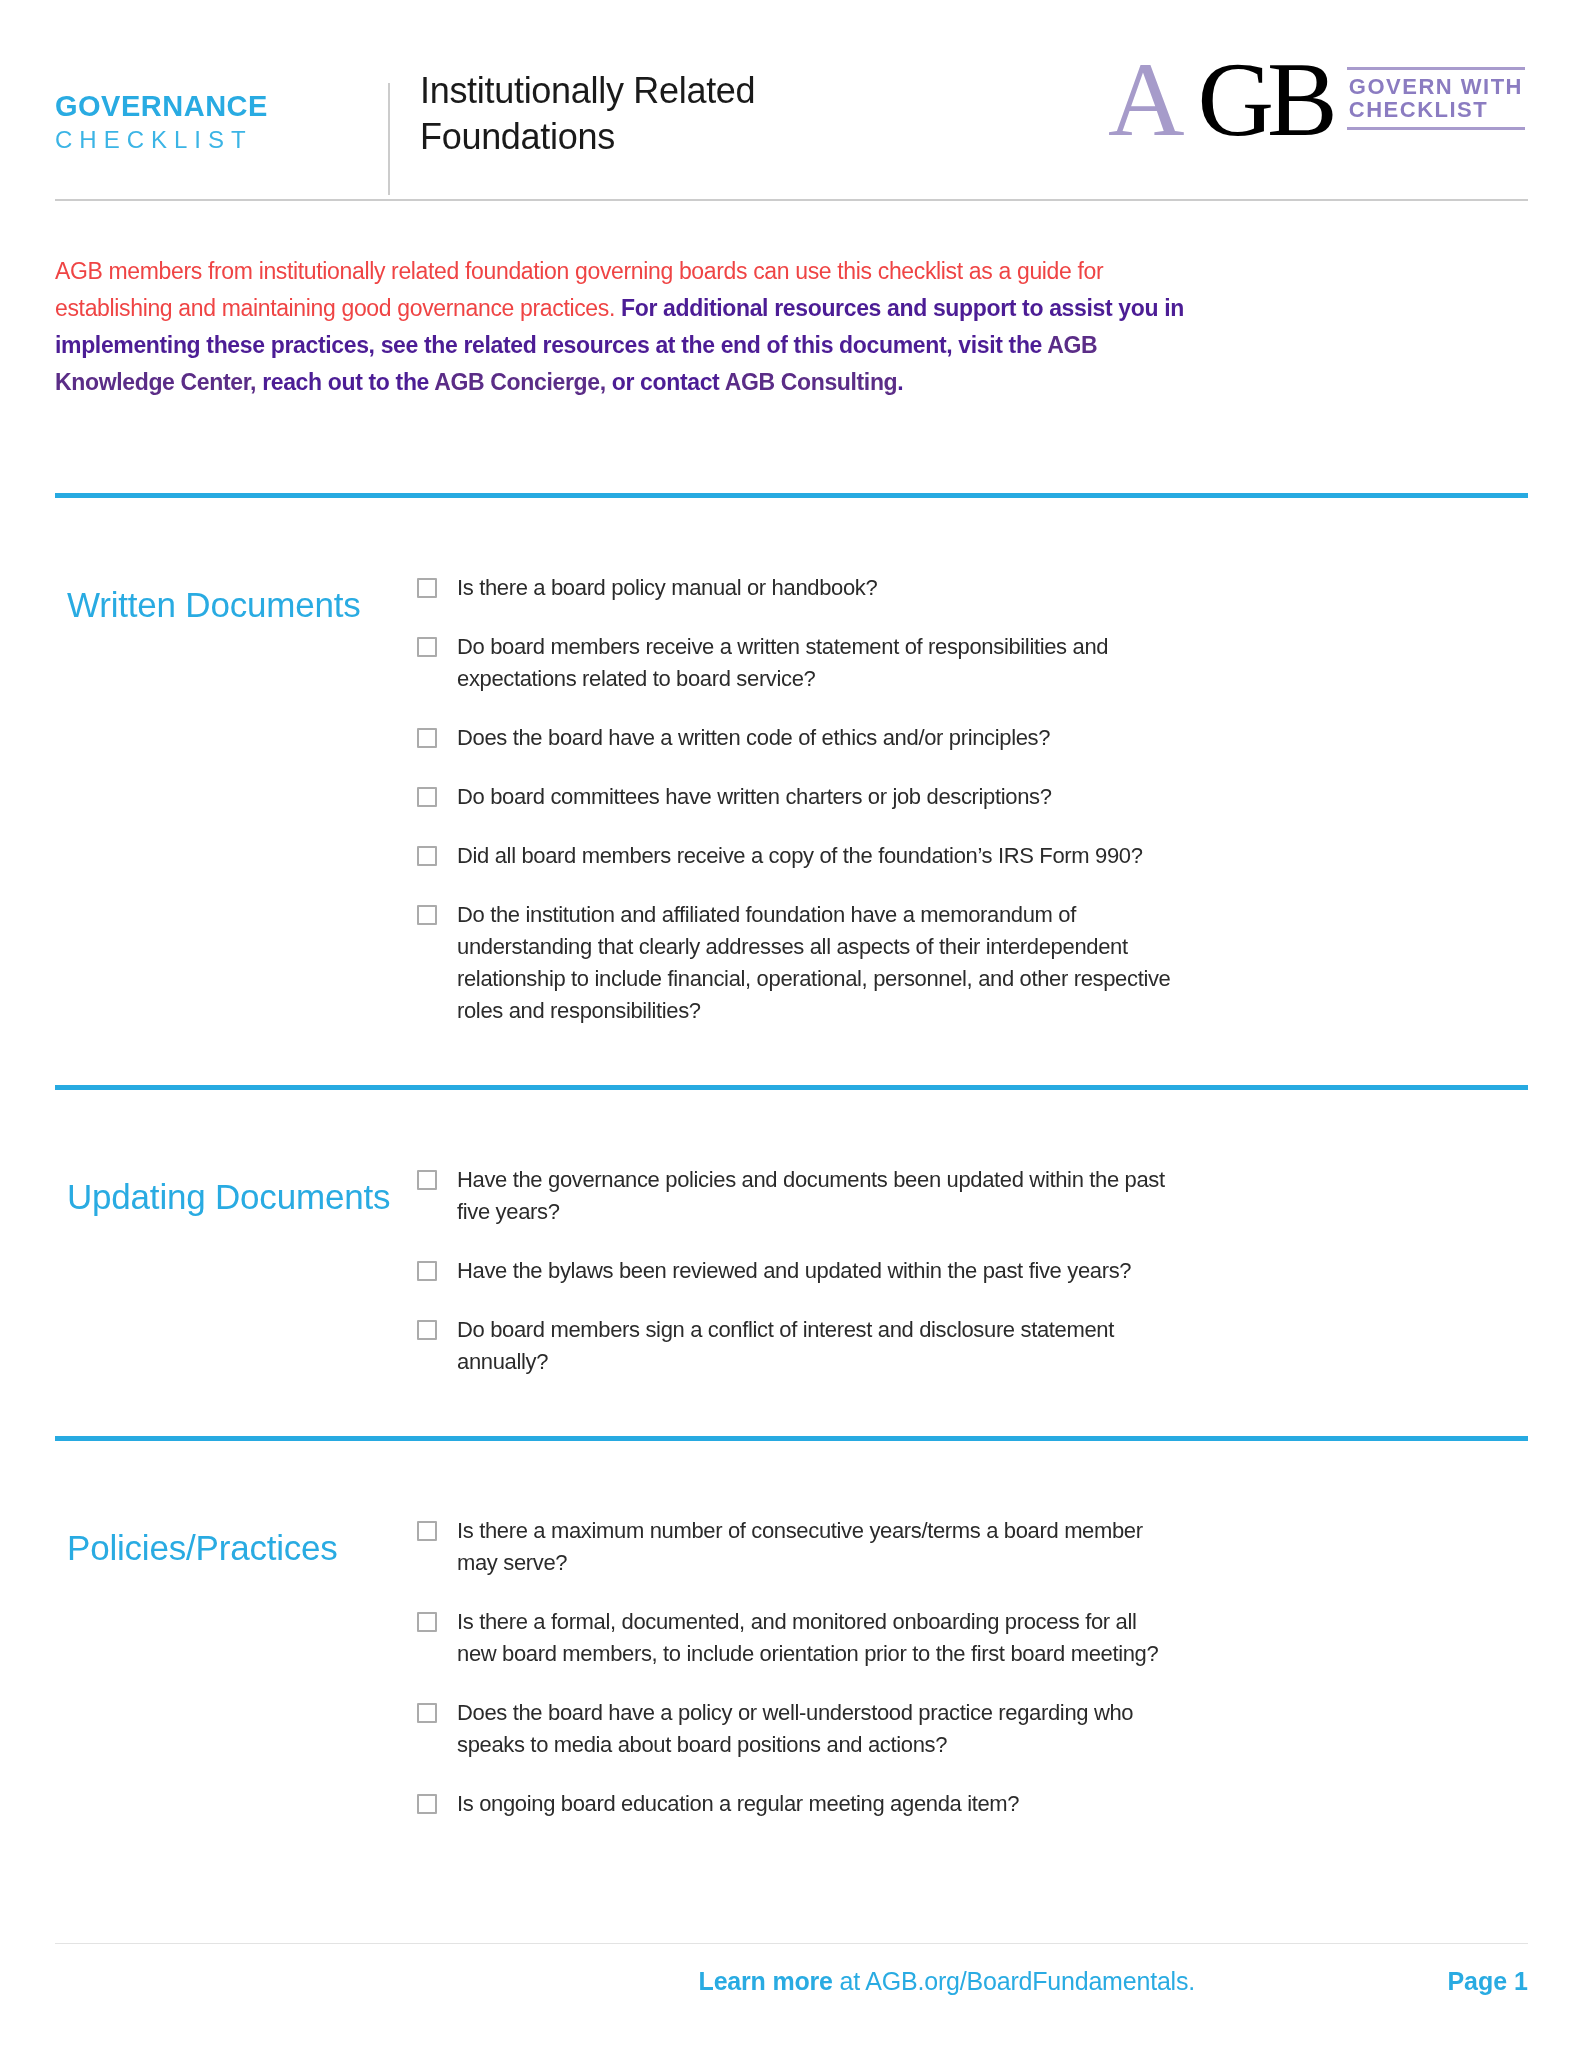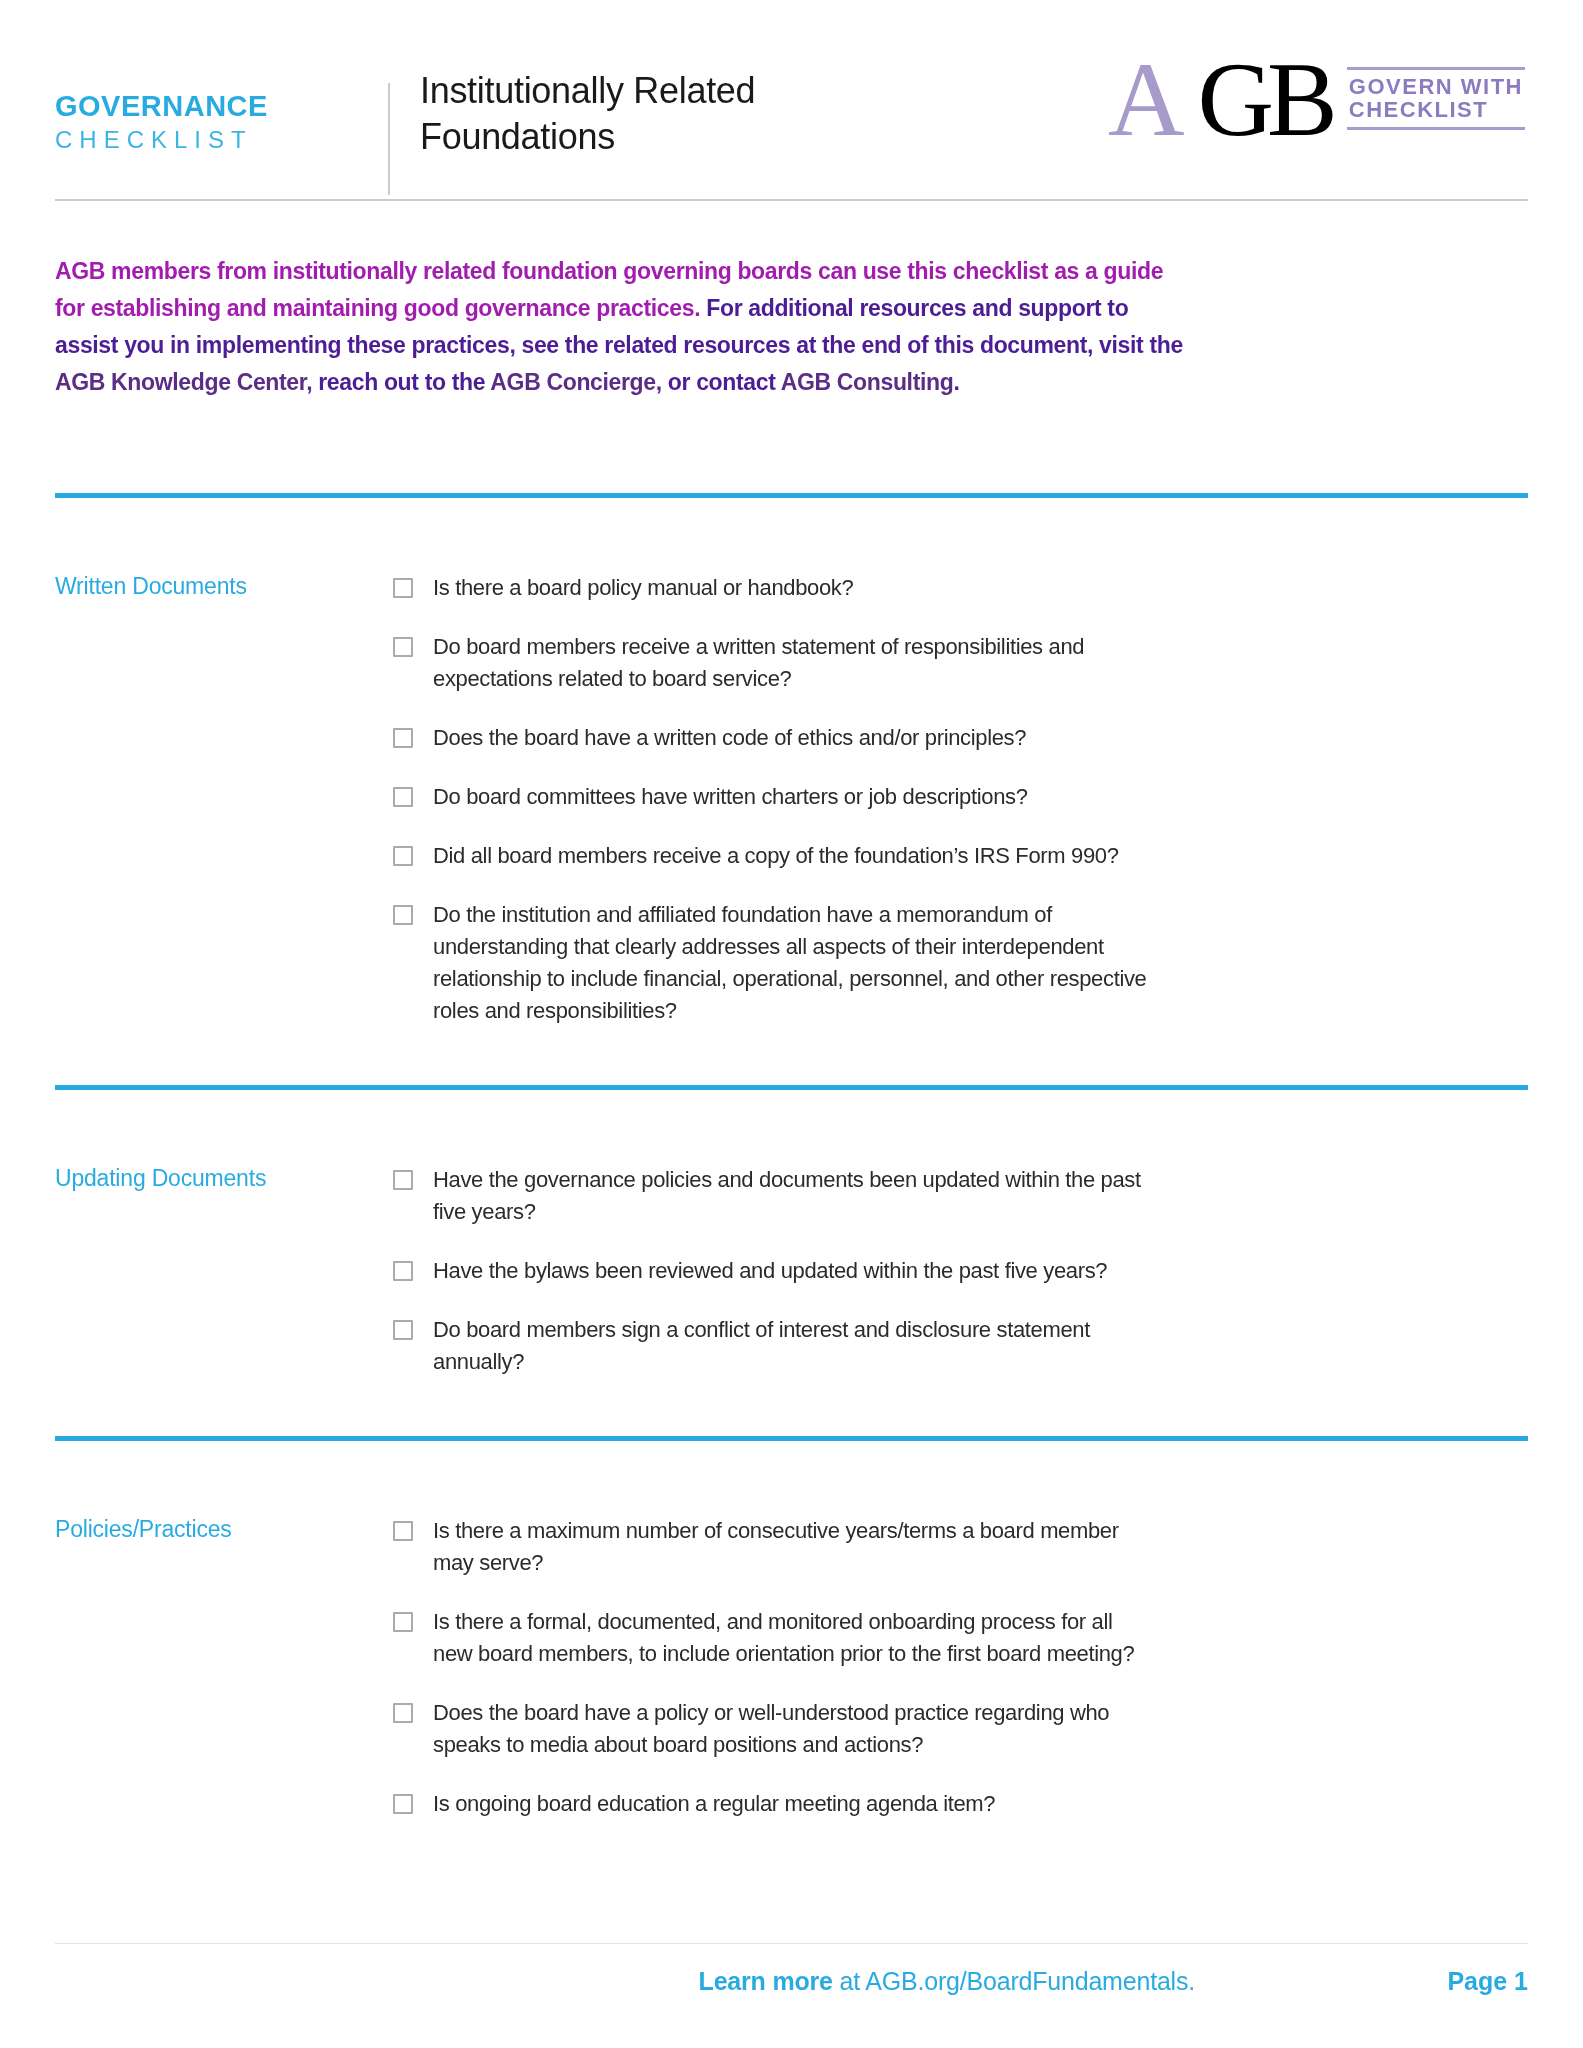--- a/index.html
+++ b/index.html
@@ -47,32 +47,32 @@
     position: absolute; left: 55px; right: 55px; top: 199px; height: 2px; background: #cccccc;
   }
 
   
   .main { position: absolute; left: 55px; top: 253px; width: 1473px; }
 
   .intro {
     width: 1140px; margin: 0 0 92px 0;
     font-size: 23px; line-height: 37px; letter-spacing: -0.35px; color: #2b2b2b;
   }
-  .seg-bold    { font-weight: bold; color: #a21caf; }
+  .seg-bold    { font-weight: normal; color: #ef4444; }
   .seg-regular { font-weight: 700; color: #4c1d95; }
   .seg-link    { font-weight: bold; color: #5B2D87; }
 
   .section {
     border-top: 5px solid #27AAE1;
     padding: 74px 0 58px 0;
     display: flex;
   }
   .section-title {
-    flex: none; width: 338px; margin: 0; padding-top: 1px;
-    color: #29ABE2; font-size: 23px; font-weight: 400; letter-spacing: -0.2px;
+    flex: none; width: 338px; margin: 12px; padding-top: 1px;
+    color: #29ABE2; font-size: 35px; font-weight: 400; letter-spacing: -0.2px;
   }
   .items { width: 762px; }
   .item { display: flex; margin-bottom: 27px; }
   .item:last-child { margin-bottom: 0; }
   .checkbox {
     flex: none; width: 16px; height: 16px; margin-top: 6px;
     border: 2px solid #ababab; border-radius: 1px; background: #ffffff;
   }
   .item-text {
     margin-left: 20px;

